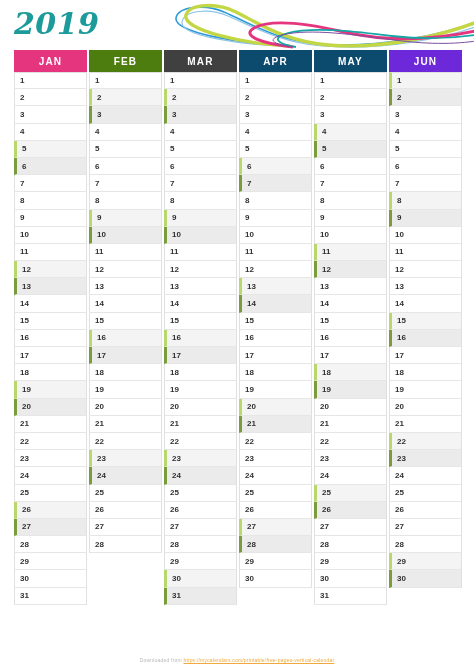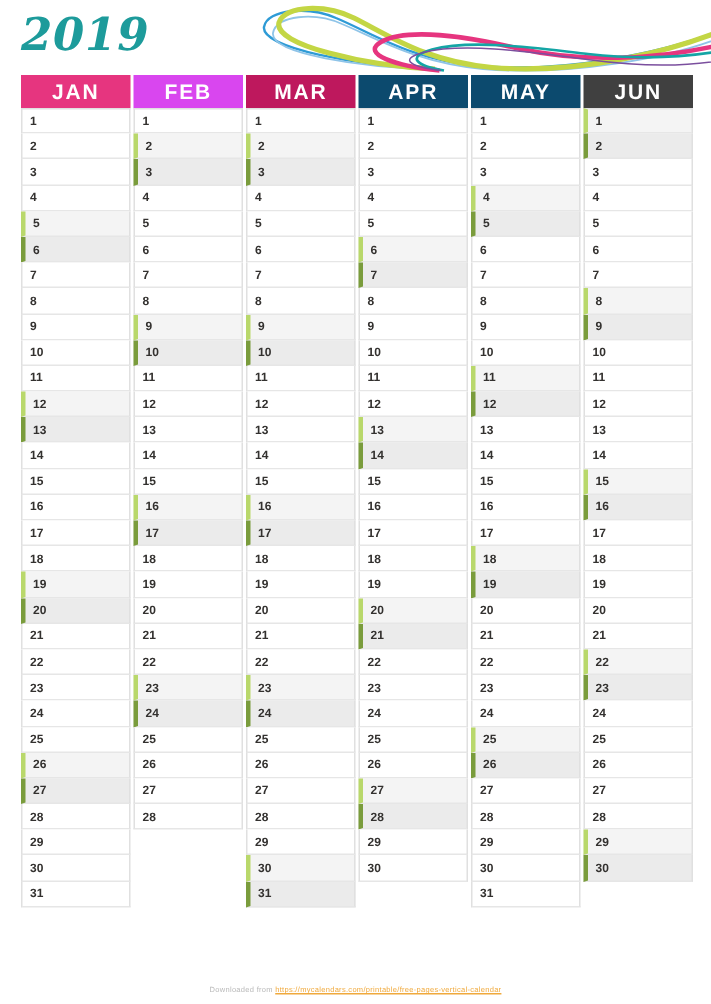--- a/index.html
+++ b/index.html
@@ -57,21 +57,21 @@
   }
 
   .month-head {
     flex: 1 1 0;
     height: 22px;
     margin-right: 2px;
     display: flex;
     align-items: center;
     justify-content: center;
     color: #ffffff;
-    font-size: 14px;
+    font-size: 10px;
     font-weight: bold;
     letter-spacing: 1.2px;
     text-transform: uppercase;
   }
   .month-head:last-child { margin-right: 0; }
 
   
   .cal-body {
     display: flex;
     width: 474px;
@@ -148,25 +148,25 @@
       <path d="M143 46 C 98 45, 36 36, 38 22 C 40 10, 66 8, 84 16 C 108 26, 134 42, 178 46 C 238 51, 302 38, 334 26" fill="none" stroke="#8fc4e8" stroke-width="1.2"></path>
       <path d="M146 46 C 100 44, 38 30, 42 15 C 46 3, 74 3, 92 12 C 116 24, 140 41, 184 45 C 244 50, 306 33, 338 20" fill="none" stroke="#c3d644" stroke-width="3.4"></path>
       <path d="M149 47 C 120 44, 96 36, 110 28 C 128 18, 170 25, 200 32 C 244 42, 292 40, 336 30" fill="none" stroke="#e6357f" stroke-width="3"></path>
       <path d="M152 47 C 134 44, 126 38, 144 33 C 170 26, 214 32, 248 36 C 284 40, 314 38, 337 34" fill="none" stroke="#14a5a5" stroke-width="1.8"></path>
       <path d="M150 47 C 132 45, 120 40, 138 35 C 166 28, 212 35, 250 40 C 288 45, 316 44, 338 40" fill="none" stroke="#7b4f9e" stroke-width="1"></path>
     </svg>
   </div>
 
   <div class="month-head-row">
       <div class="month-head" style="background: rgb(230, 53, 127);">JAN</div>
-      <div class="month-head" style="background: #d946ef;">FEB</div>
-      <div class="month-head" style="background: #be185d;">MAR</div>
+      <div class="month-head" style="background: #4d7c0f;">FEB</div>
+      <div class="month-head" style="background: #404040;">MAR</div>
       <div class="month-head" style="background: #0c4a6e;">APR</div>
       <div class="month-head" style="background: #0c4a6e;">MAY</div>
-      <div class="month-head" style="background: #404040;">JUN</div>
+      <div class="month-head" style="background: #6d28d9;">JUN</div>
     </div>
 
   <div class="cal-body">
       <div class="month-col">
         <div class="day-cell first">1</div>
         <div class="day-cell">2</div>
         <div class="day-cell">3</div>
         <div class="day-cell">4</div>
         <div class="day-cell sat">5</div>
         <div class="day-cell sun">6</div>

